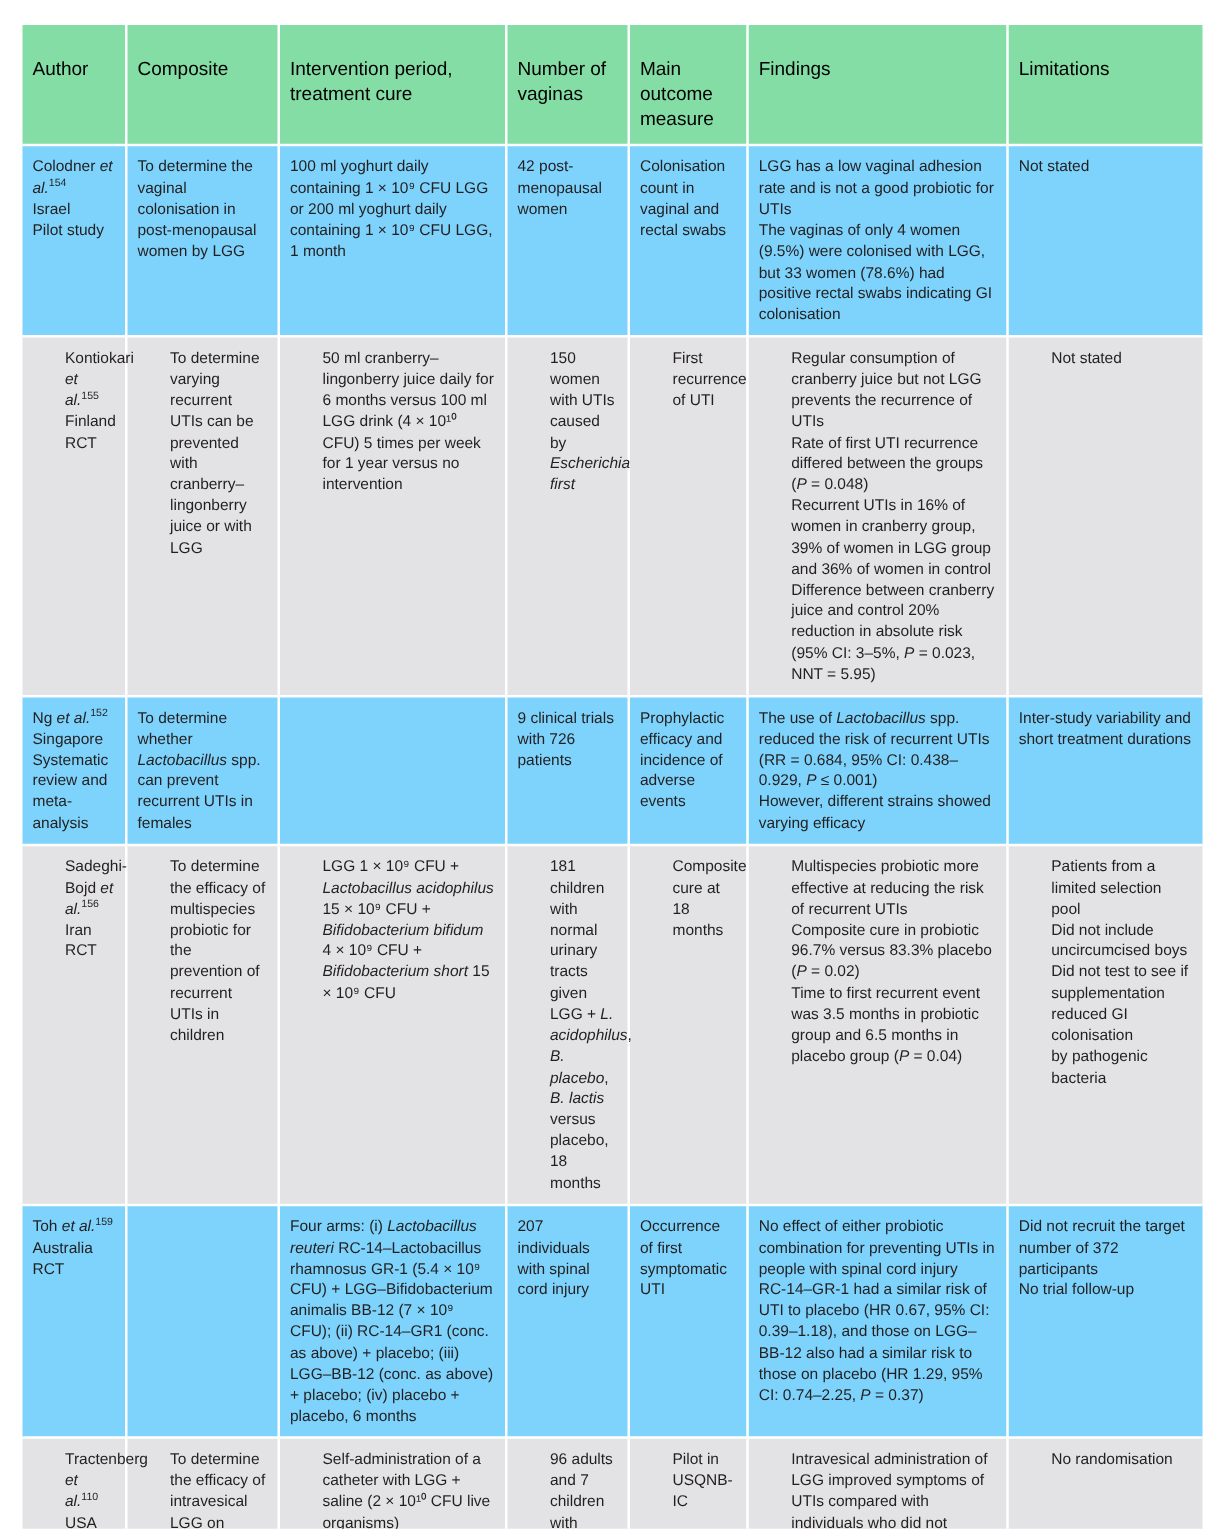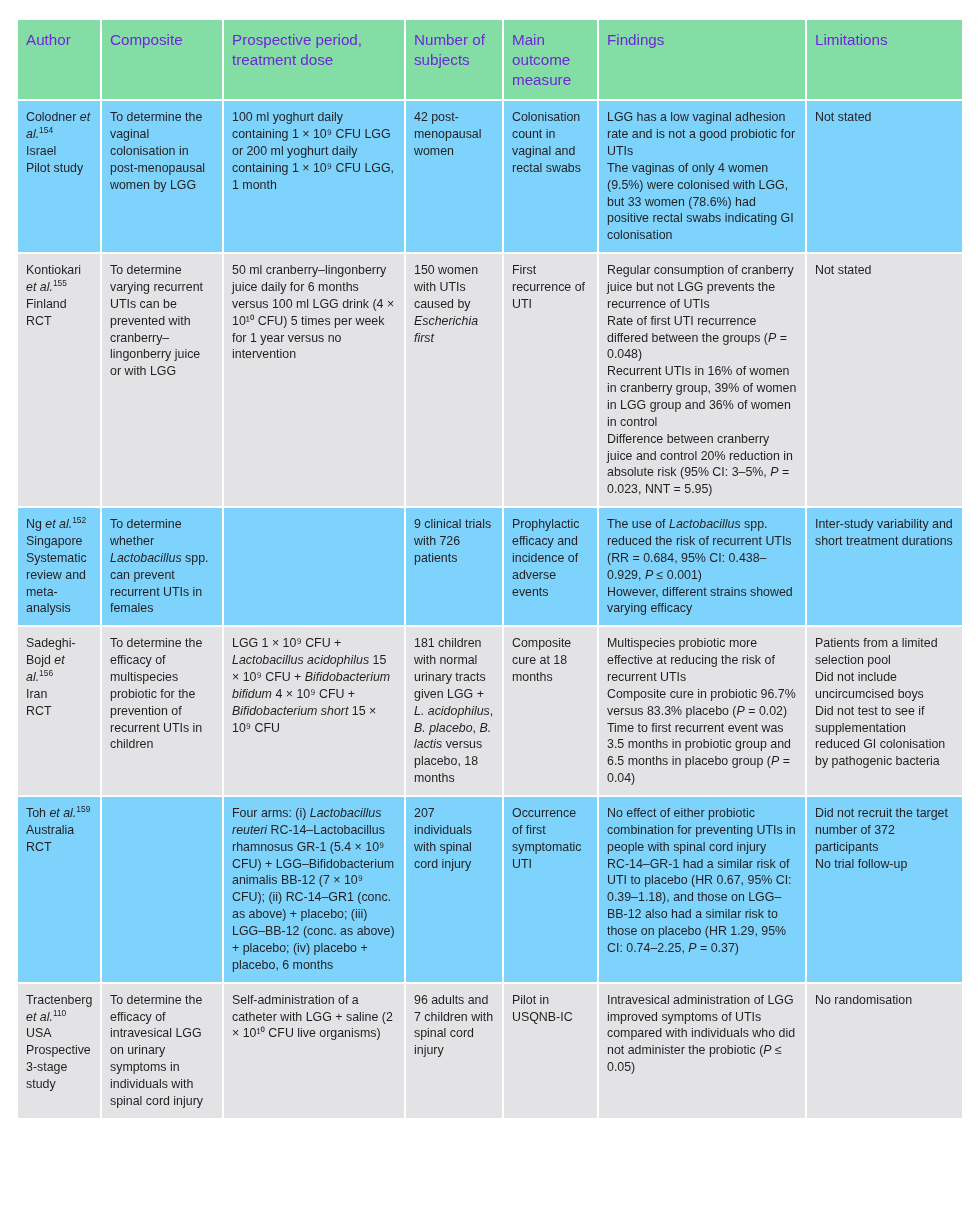--- a/index.html
+++ b/index.html
@@ -33,30 +33,30 @@
     padding: 8px 8px 8px 8px;
     border-right: 2px solid #ffffff;
     border-bottom: 2px solid #ffffff;
   }
   table.evidence-table th:last-child,
   table.evidence-table td:last-child {
     border-right: none;
   }
   table.evidence-table thead th {
     background: #83dda4;
-    color: #6d28d9;
+    color: #000000;
     font-weight: 400;
     font-size: 15.2px;
     line-height: 1.3;
-    padding-top: 10px;
+    padding-top: 26px;
     padding-bottom: 10px;
     border-bottom: 2px solid #ffffff;
   }
   tbody tr.row-odd td { background: #7dd3fc; }
-  tbody tr.row-even td { background: #e3e3e5; }
+  tbody tr.row-even td { background: #e3e3e5; padding-left: 34px; }
 
   
   col.c-author     { width: 83px; }
   col.c-objective  { width: 122px; }
   col.c-interv     { width: 182px; }
   col.c-subjects   { width: 98px; }
   col.c-outcome    { width: 95px; }
   col.c-findings   { width: 208px; }
   col.c-limits     { width: 156px; }
   .cell-text { white-space: pre-wrap; }
@@ -78,22 +78,22 @@
         <col class="c-interv">
       <col class="c-subjects">
         <col class="c-outcome">
         <col class="c-findings">
         <col class="c-limits">
     </colgroup>
     <thead>
       <tr>
         <th>Author</th>
         <th>Composite</th>
-        <th>Prospective period, treatment dose</th>
-        <th>Number of subjects</th>
+        <th>Intervention period, treatment cure</th>
+        <th>Number of vaginas</th>
         <th>Main outcome measure</th>
         <th>Findings</th>
         <th>Limitations</th>
       </tr>
     </thead>
     <tbody id="table-body">
         <tr class="row-odd">
           <td><span class="cell-text">Colodner <em>et al.</em><sup>154</sup><br>Israel<br>Pilot study</span></td>
           <td><span class="cell-text">To determine the vaginal colonisation in post-menopausal women by LGG</span></td>
           <td><span class="cell-text">100 ml yoghurt daily containing 1 × 10⁹ CFU LGG or 200 ml yoghurt daily containing 1 × 10⁹ CFU LGG, 1 month</span></td>

